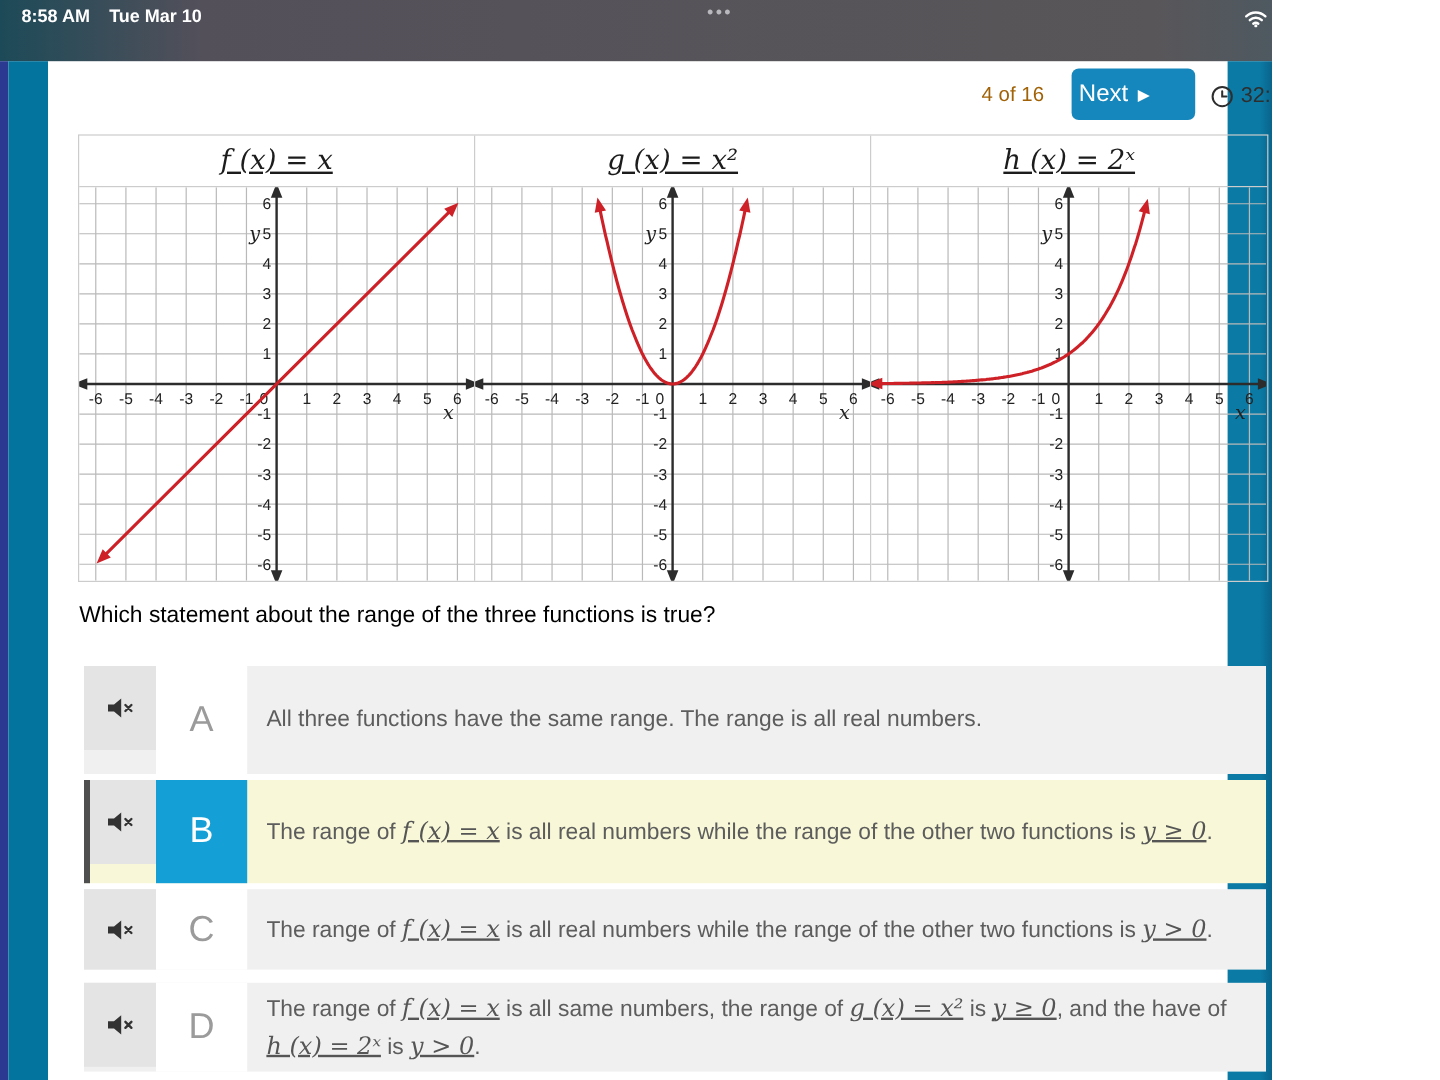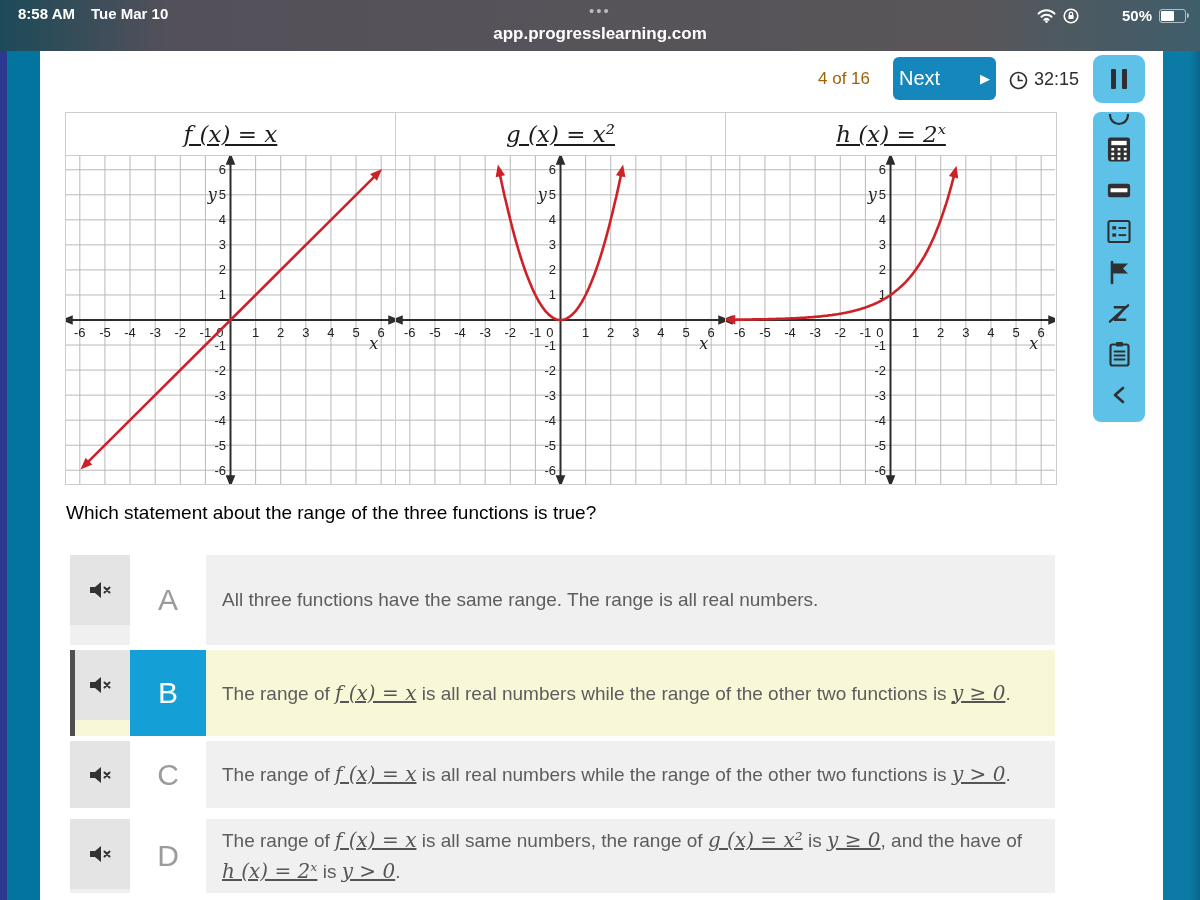--- a/index.html
+++ b/index.html
@@ -1,17 +1,17 @@
 <!DOCTYPE html>
 <html><head>
 <meta charset="utf-8">
 <style>
   html,body{margin:0;padding:0;}
   body{font-family:"Liberation Sans","DejaVu Sans",sans-serif;}
-  #page{position:relative;width:1200px;height:900px;background:#fff;overflow:hidden;}
+  #page{position:relative;width:1060px;height:900px;background:#fff;overflow:hidden;}
 
   
   .status-bar{position:absolute;left:0;top:0;width:1200px;height:51px;
     background:linear-gradient(90deg,#1d4a58 0%,#53505a 14%,#595659 80%,#3f5d6b 100%);color:#fff;}
   .sb-left{position:absolute;left:18px;top:5px;font-size:15px;font-weight:bold;}
   .sb-date{margin-left:16px;font-weight:bold;}
   .sb-dots{position:absolute;left:0;right:0;top:2px;text-align:center;color:#b9b9bd;font-size:15px;letter-spacing:2px;}
   .sb-right{position:absolute;right:14px;top:7px;display:flex;align-items:center;gap:7px;}
   .sb-pct{font-size:15px;font-weight:600;margin-left:36px;}
   .battery{position:relative;width:25px;height:12px;border:1px solid rgba(255,255,255,.6);border-radius:3px;}
@@ -21,21 +21,21 @@
 
   
   .strip-indigo{position:absolute;left:0;top:51px;width:7px;height:849px;background:#2b3a90;}
   .strip-teal{position:absolute;left:7px;top:51px;width:33px;height:849px;background:#03749d;}
   .strip-right{position:absolute;right:0;top:51px;width:37px;height:849px;
     background:linear-gradient(90deg,#0b7ba5 0%,#0b7ba5 72%,#09648b 100%);}
 
   
   .q-progress{position:absolute;left:818px;top:69px;font-size:17px;color:#a16207;}
   .next-btn{position:absolute;left:893px;top:57px;width:103px;height:43px;background:#1587bc;border:none;
-    border-radius:6px;color:#fff;font-size:20px;display:flex;align-items:center;justify-content:space-between;gap:8px;cursor:pointer;}
+    border-radius:6px;color:#fff;font-size:20px;display:flex;align-items:center;justify-content:flex-start;gap:8px;cursor:pointer;}
   .next-arrow{font-size:13px;}
   .timer-wrap{position:absolute;left:1009px;top:69px;display:flex;align-items:flex-end;gap:6px;color:#2e2e2e;font-size:18px;}
   .pause-btn{position:absolute;left:1093px;top:55px;width:52px;height:48px;background:#5ec2e8;border:none;border-radius:9px;
     display:flex;align-items:center;justify-content:center;gap:6px;cursor:pointer;}
   .pause-btn i{display:block;width:5px;height:20px;background:#2e2e33;border-radius:1px;}
 
   
   .tool-panel{position:absolute;left:1093px;top:112px;width:52px;height:310px;background:#5ec2e8;border-radius:8px;
     display:flex;flex-direction:column;align-items:center;padding-top:2px;box-sizing:border-box;overflow:hidden;}
   .tool-btn{width:36px;height:44px;display:flex;align-items:center;justify-content:center;background:none;border:none;cursor:pointer;}
@@ -93,21 +93,20 @@
         <circle cx="8" cy="8" r="6.8" fill="none" stroke="#fff" stroke-width="1.6"></circle>
         <rect x="5.4" y="7" width="5.2" height="4" rx="0.8" fill="#fff"></rect>
         <path d="M6.4 7 v-1.2 a1.6 1.6 0 0 1 3.2 0 V7" fill="none" stroke="#fff" stroke-width="1.3"></path>
       </svg>
       <span class="sb-pct">50%</span>
       <span class="battery">
           <span class="fill"></span>
           <span class="tip"></span>
         </span>
     </div>
-    <div class="sb-url">app.progresslearning.com</div>
   </div>
 
   <div class="strip-indigo"></div>
   <div class="strip-teal"></div>
   <div class="strip-right"></div>
 
   <span class="q-progress">4 of 16</span>
   <button class="next-btn">
     <span>Next</span>
     <span class="next-arrow">▶</span>

